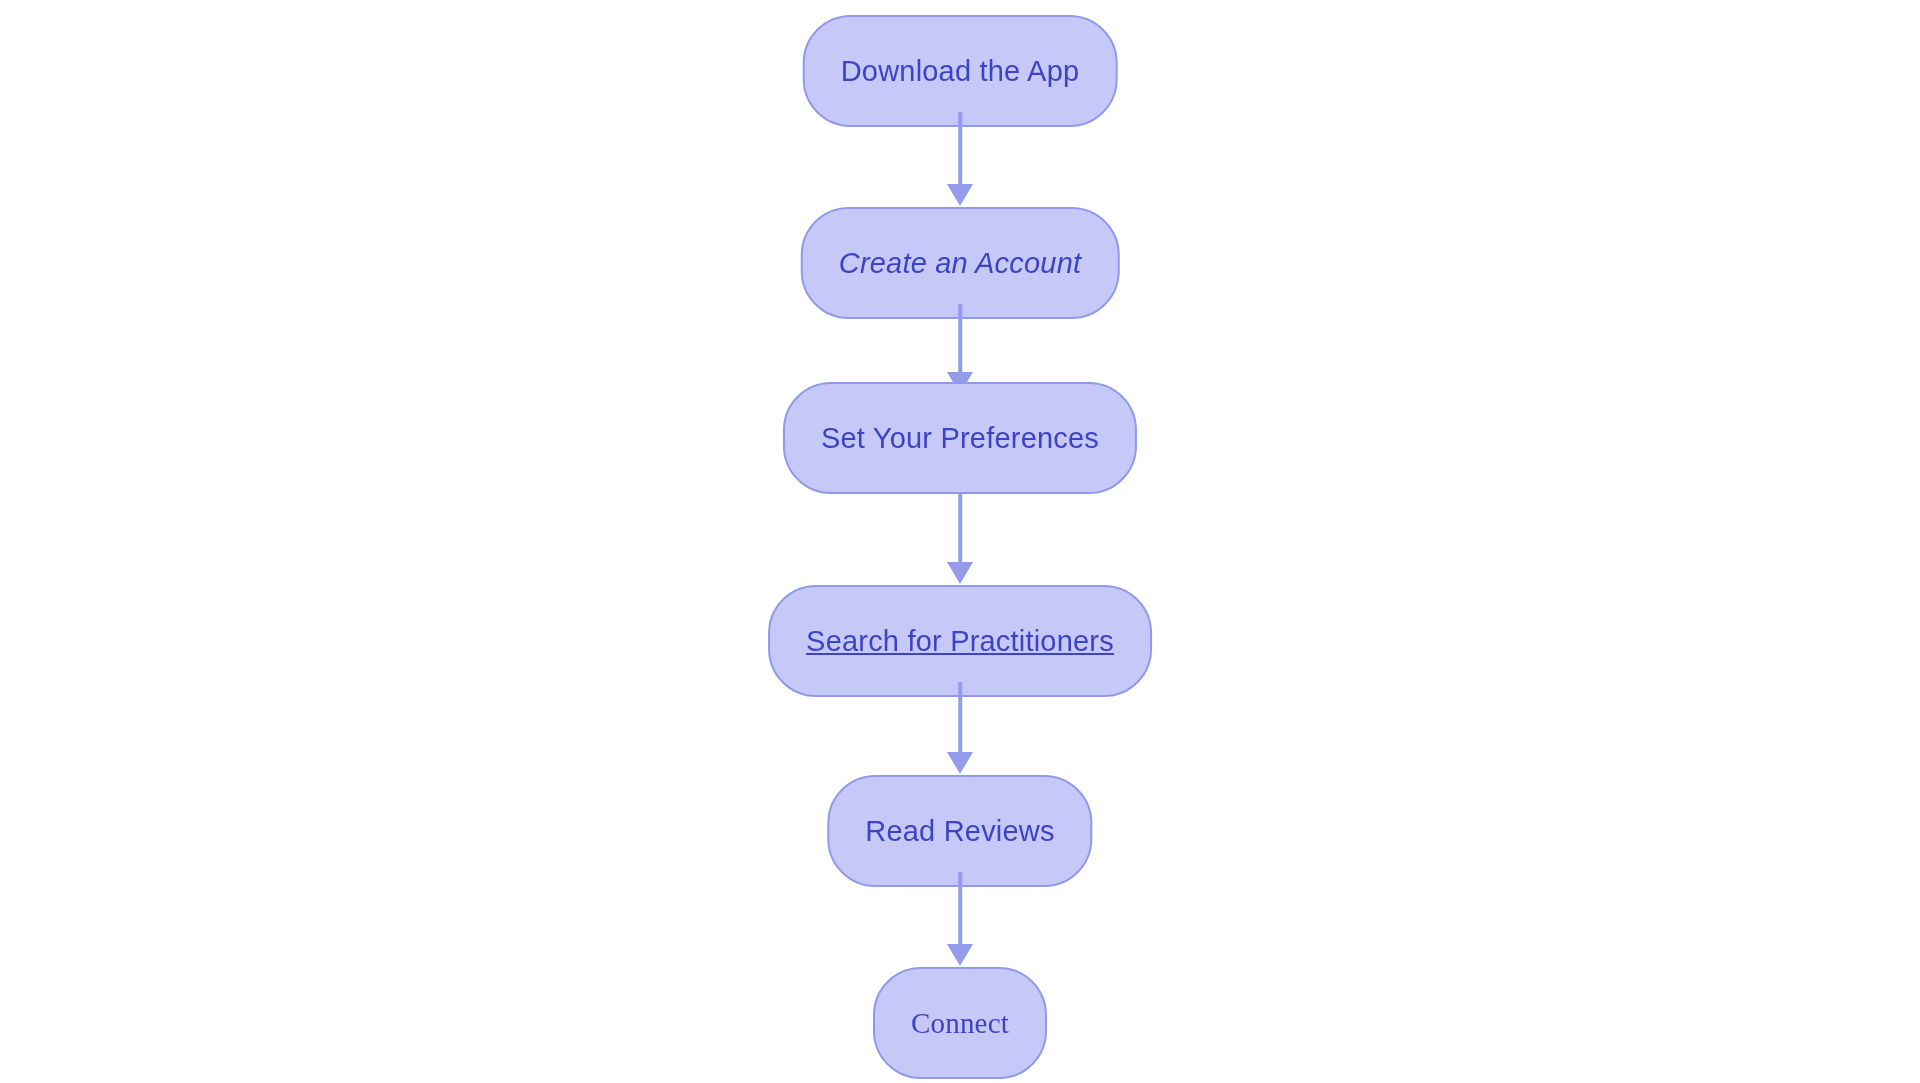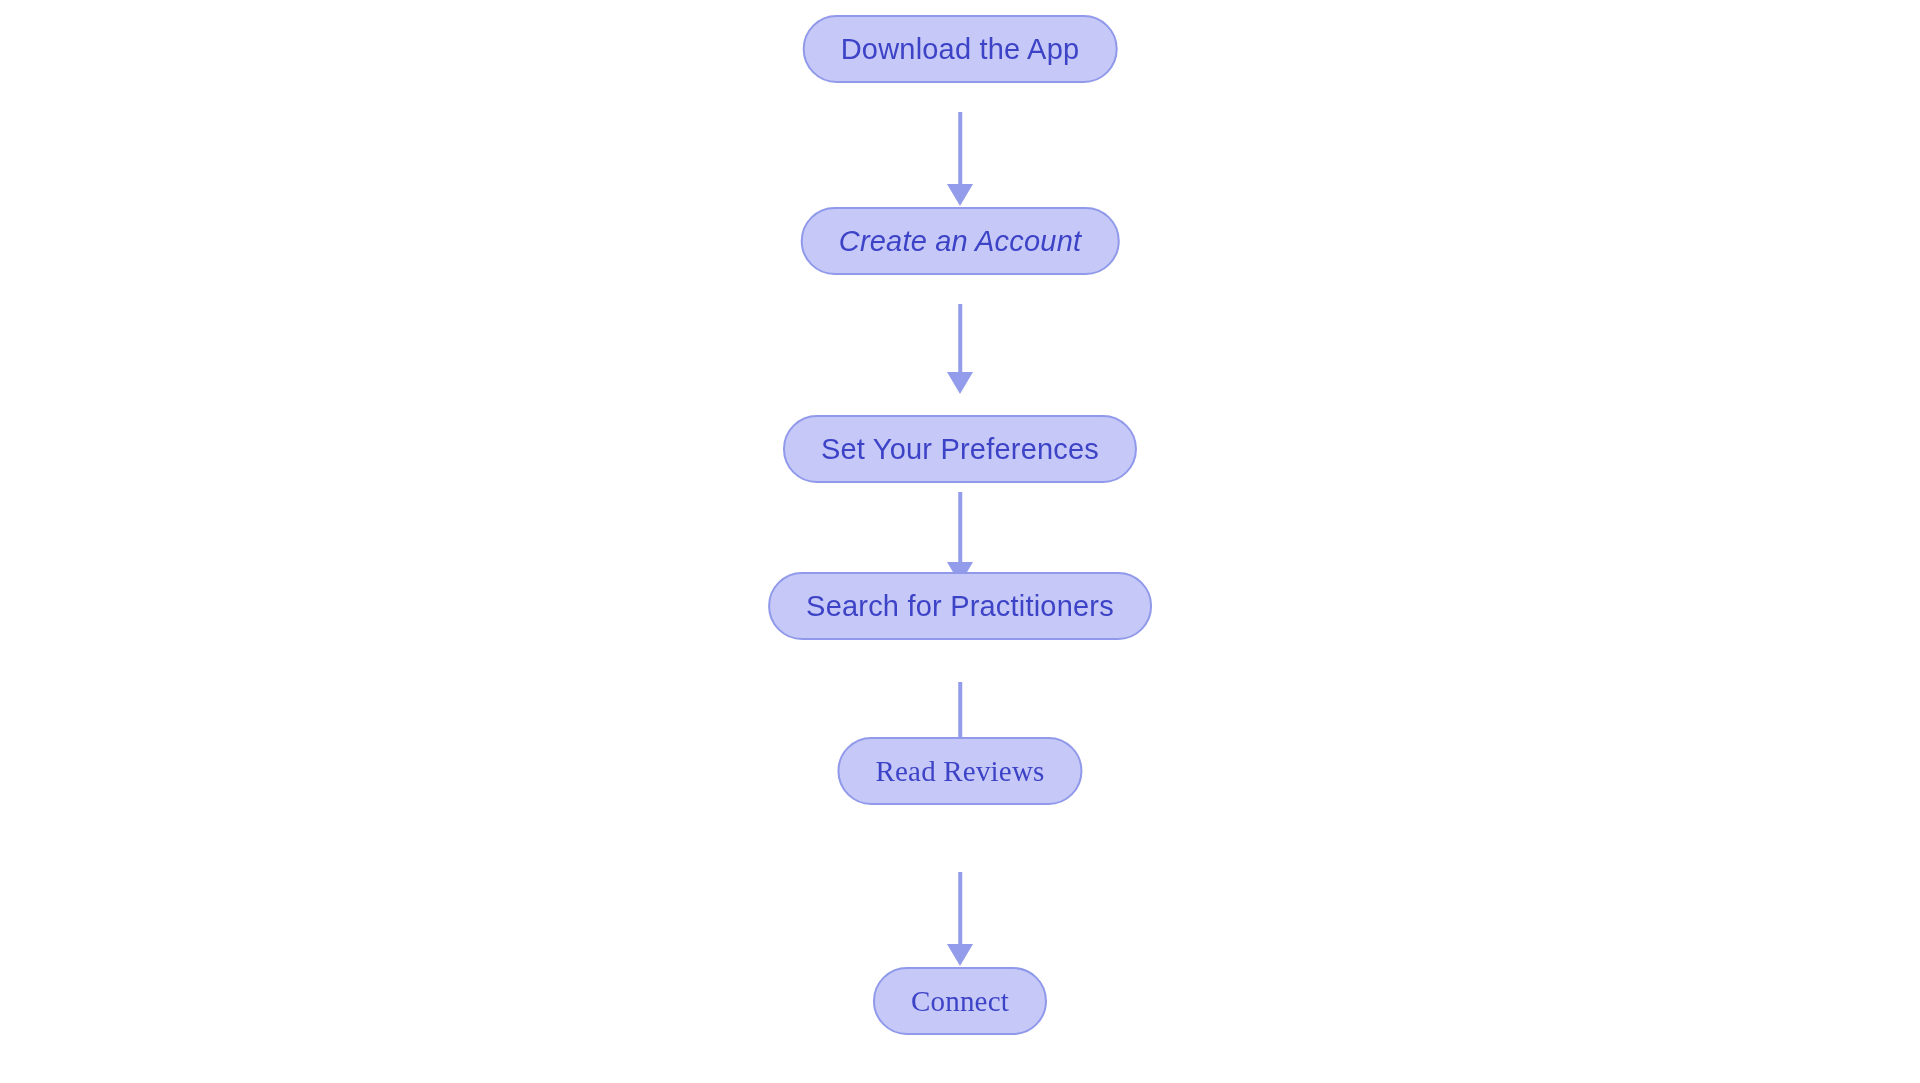--- a/index.html
+++ b/index.html
@@ -18,39 +18,39 @@
   }
   .canvas {
     position: relative;
     width: 1920px; height: 1083px;
     background: var(--bg);
   }
   .flow-node {
     position: absolute;
     left: 50%;
     transform: translateX(-50%);
-    height: 68px;
+    height: 112px;
     padding: 0 36px;
     display: flex;
     align-items: center;
     justify-content: center;
     white-space: nowrap;
     background: var(--node-fill);
     border: 2px solid var(--node-border);
     border-radius: 48px;
     color: var(--text);
     font-size: 29px;
     font-weight: 400;
     letter-spacing: 0.2px;
   }
   .n1 { top: 15px; }
   .n2 { top: 207px; font-style: italic; }
-  .n3 { top: 415px; }
-  .n4 { top: 572px; }
-  .n5 { top: 737px; font-family: Liberation Serif, serif; }
+  .n3 { top: 382px; }
+  .n4 { top: 585px; text-decoration: underline; }
+  .n5 { top: 775px; }
   .n6 { top: 967px; font-family: Liberation Serif, serif; }
 
   .flow-arrow {
     position: absolute;
     left: 50%;
     transform: translateX(-50%);
     width: 26px;
   }
   .a1 { top: 112px; height: 94px; }
   .a2 { top: 304px; height: 90px; }

